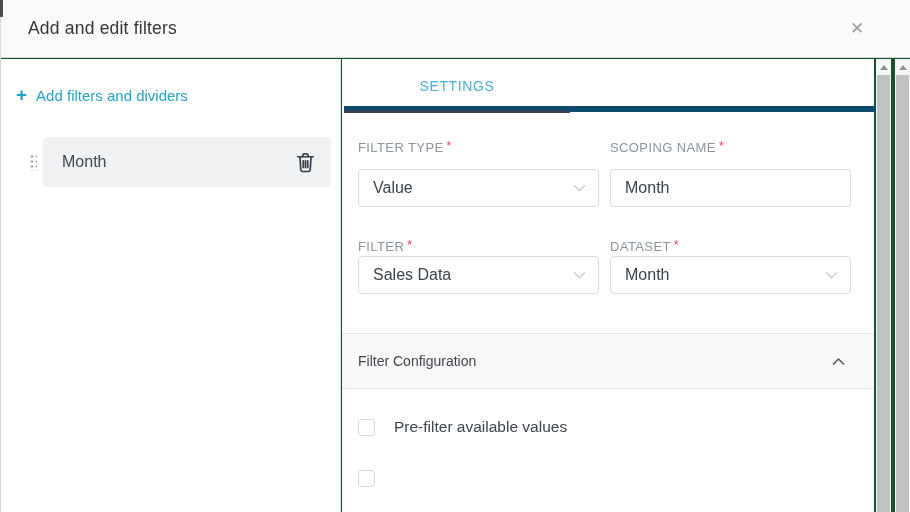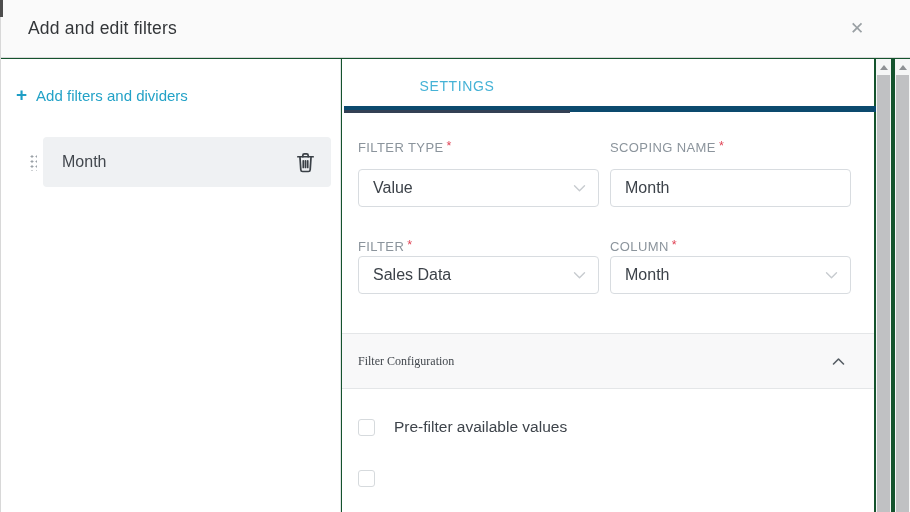--- a/index.html
+++ b/index.html
@@ -54,21 +54,21 @@
   .labels-2 { top:178px; }
   .fields-2 { top:197px; height:38px; }
   .control { flex:1; height:38px; border:1px solid #d8dce0; border-radius:4px; background:#fff;
     display:flex; align-items:center; padding:0 12px 0 14px; cursor:pointer; }
   .control .val { flex:1; font-size:16px; color:#3c4249; }
   .chev-down { flex:none; }
 
   .section-bar { position:absolute; left:0; top:274px; width:532px; height:56px; background:#f8f8f9;
     border-top:1px solid #e4e6e8; border-bottom:1px solid #e4e6e8;
     display:flex; align-items:center; padding:0 29px 0 16px; cursor:pointer; }
-  .section-bar .stitle { flex:1; font-size:12px; color:#41464c;font-family:Liberation Serif, serif; }
+  .section-bar .stitle { flex:1; font-size:14px; color:#41464c; }
 
   .cb-row { position:absolute; left:16px; display:flex; align-items:center; gap:19px; }
   .cb-row-1 { top:359px; }
   .cb-row-2 { top:411px; }
   .checkbox { width:17px; height:17px; border:1px solid #d6dadd; border-radius:3px; background:#fff; cursor:pointer; }
   .cb-label { font-size:15.5px; color:#3e444b; }
 
   
   .sb { position:absolute; top:59px; height:453px; width:15px; background:#f5f6f6; }
   .sb-inner { left:876px; }
@@ -146,21 +146,21 @@
       <div class="control">
         <span class="val">Month</span>
       </div>
     </div>
 
     <div class="form-row labels-2">
       <div class="cell">
         <span class="flabel">FILTER</span><span class="req">*</span>
       </div>
       <div class="cell">
-        <span class="flabel">COLUMN</span><span class="req">*</span>
+        <span class="flabel">DATASET</span><span class="req">*</span>
       </div>
     </div>
 
     <div class="form-row fields-2">
       <div class="control">
         <span class="val">Sales Data</span>
         <svg class="chev-down" width="13" height="9" viewBox="0 0 13 9" fill="none" stroke="#c7cbcf" stroke-width="1.4" stroke-linecap="round" stroke-linejoin="round">
           <path d="M1.5 1.8 L6.5 6.8 L11.5 1.8"></path>
         </svg>
       </div>

